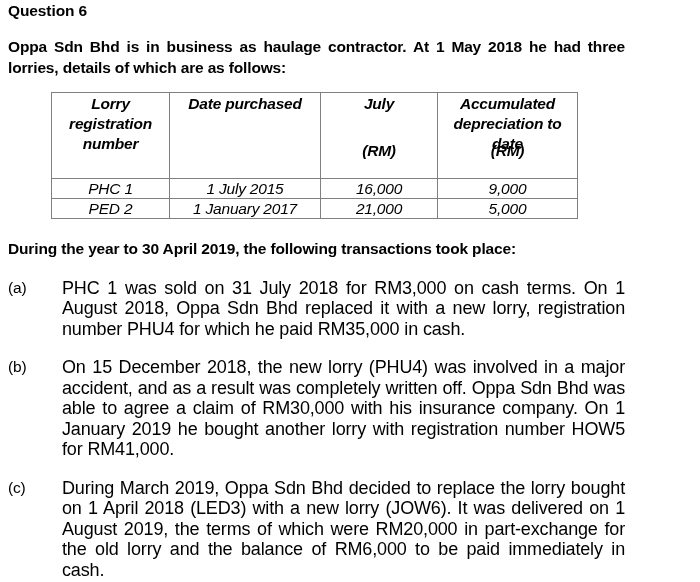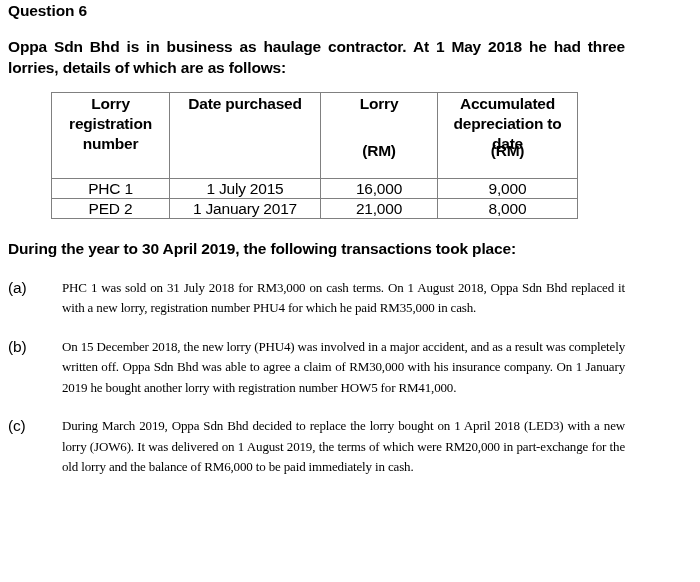--- a/index.html
+++ b/index.html
@@ -55,20 +55,21 @@
     font-size: 15.5px;
   }
   table.lorry th,
   table.lorry td {
     border: 1px solid #808080;
     text-align: center;
     vertical-align: top;
     padding: 0;
     line-height: 20px;
     letter-spacing: -0.2px;
+    font-style: italic;
   }
   table.lorry th {
     font-weight: bold;
     height: 85px;
     position: relative;
   }
   .th-inner {
     position: relative;
     height: 85px;
   }
@@ -101,25 +102,24 @@
   }
   .item-label {
     width: 54px;
     flex: 0 0 54px;
     font-size: 15.5px;
     line-height: 20.5px;
     letter-spacing: -0.15px;
   }
   .item-body {
     flex: 1 1 auto;
-    font-size: 13px;
+    font-size: 18px;
     line-height: 20.5px;
     text-align: justify;
     letter-spacing: -0.15px;
-    font-family: Liberation Serif, serif;
   }
   .during-line { margin-top: 20px; }
 </style>
 </head>
 <body>
 
 <div class="page">
 
   <h1 class="q-title">Question 6</h1>
 
@@ -138,21 +138,21 @@
             </div>
           </th>
           <th class="col-2">
             <div class="th-inner">
               <div class="th-title">Date purchased</div>
               <div class="th-unit"></div>
             </div>
           </th>
           <th class="col-3">
             <div class="th-inner">
-              <div class="th-title">Lorry</div>
+              <div class="th-title">July</div>
               <div class="th-unit">(RM)</div>
             </div>
           </th>
           <th class="col-4">
             <div class="th-inner">
               <div class="th-title">Accumulated depreciation to date</div>
               <div class="th-unit">(RM)</div>
             </div>
           </th>
         </tr>
@@ -161,21 +161,21 @@
         <tr>
           <td>PHC 1</td>
           <td>1 July 2015</td>
           <td>16,000</td>
           <td>9,000</td>
         </tr>
         <tr>
           <td>PED 2</td>
           <td>1 January 2017</td>
           <td>21,000</td>
-          <td>8,000</td>
+          <td>5,000</td>
         </tr>
       </tbody>
     </table>
   </div>
 
   <p class="para during-line">During the year to 30 April 2019, the following transactions took place:</p>
 
   <div class="item">
     <div class="item-label">(a)</div>
     <div class="item-body">PHC 1 was sold on 31 July 2018 for RM3,000 on cash terms. On 1 August 2018, Oppa Sdn Bhd replaced it with a new lorry, registration number PHU4 for which he paid RM35,000 in cash.</div>

